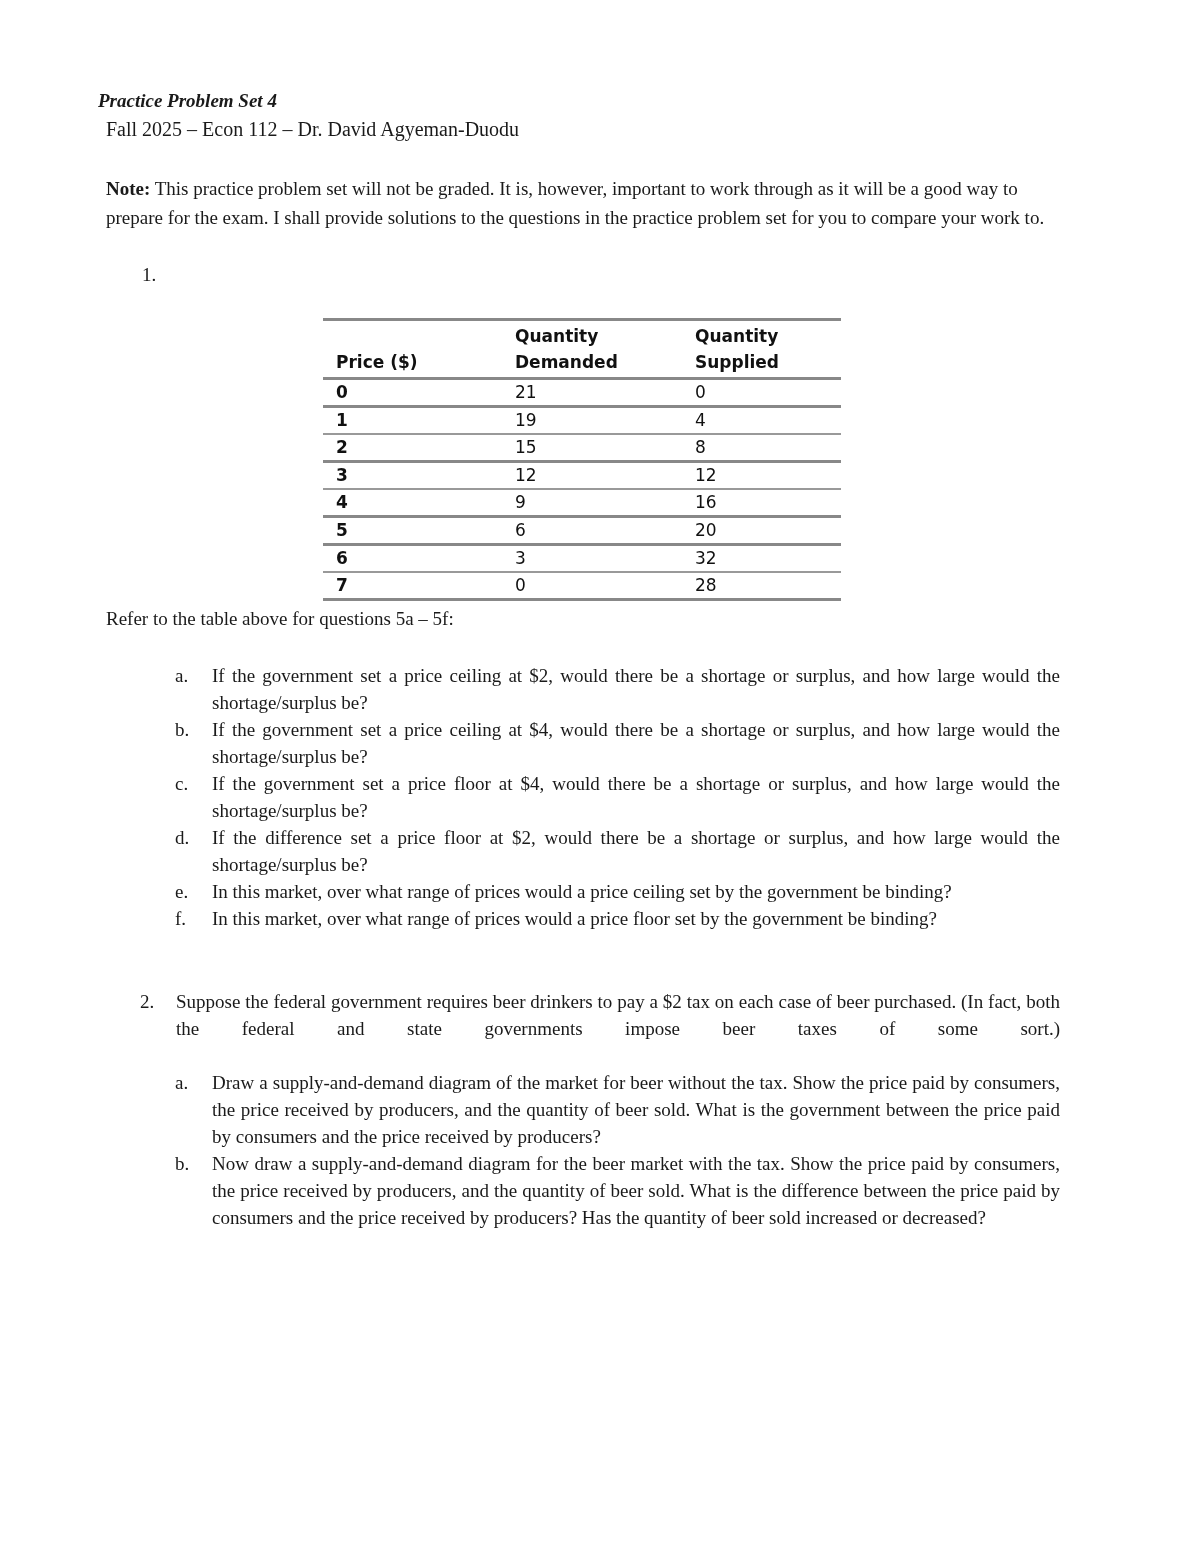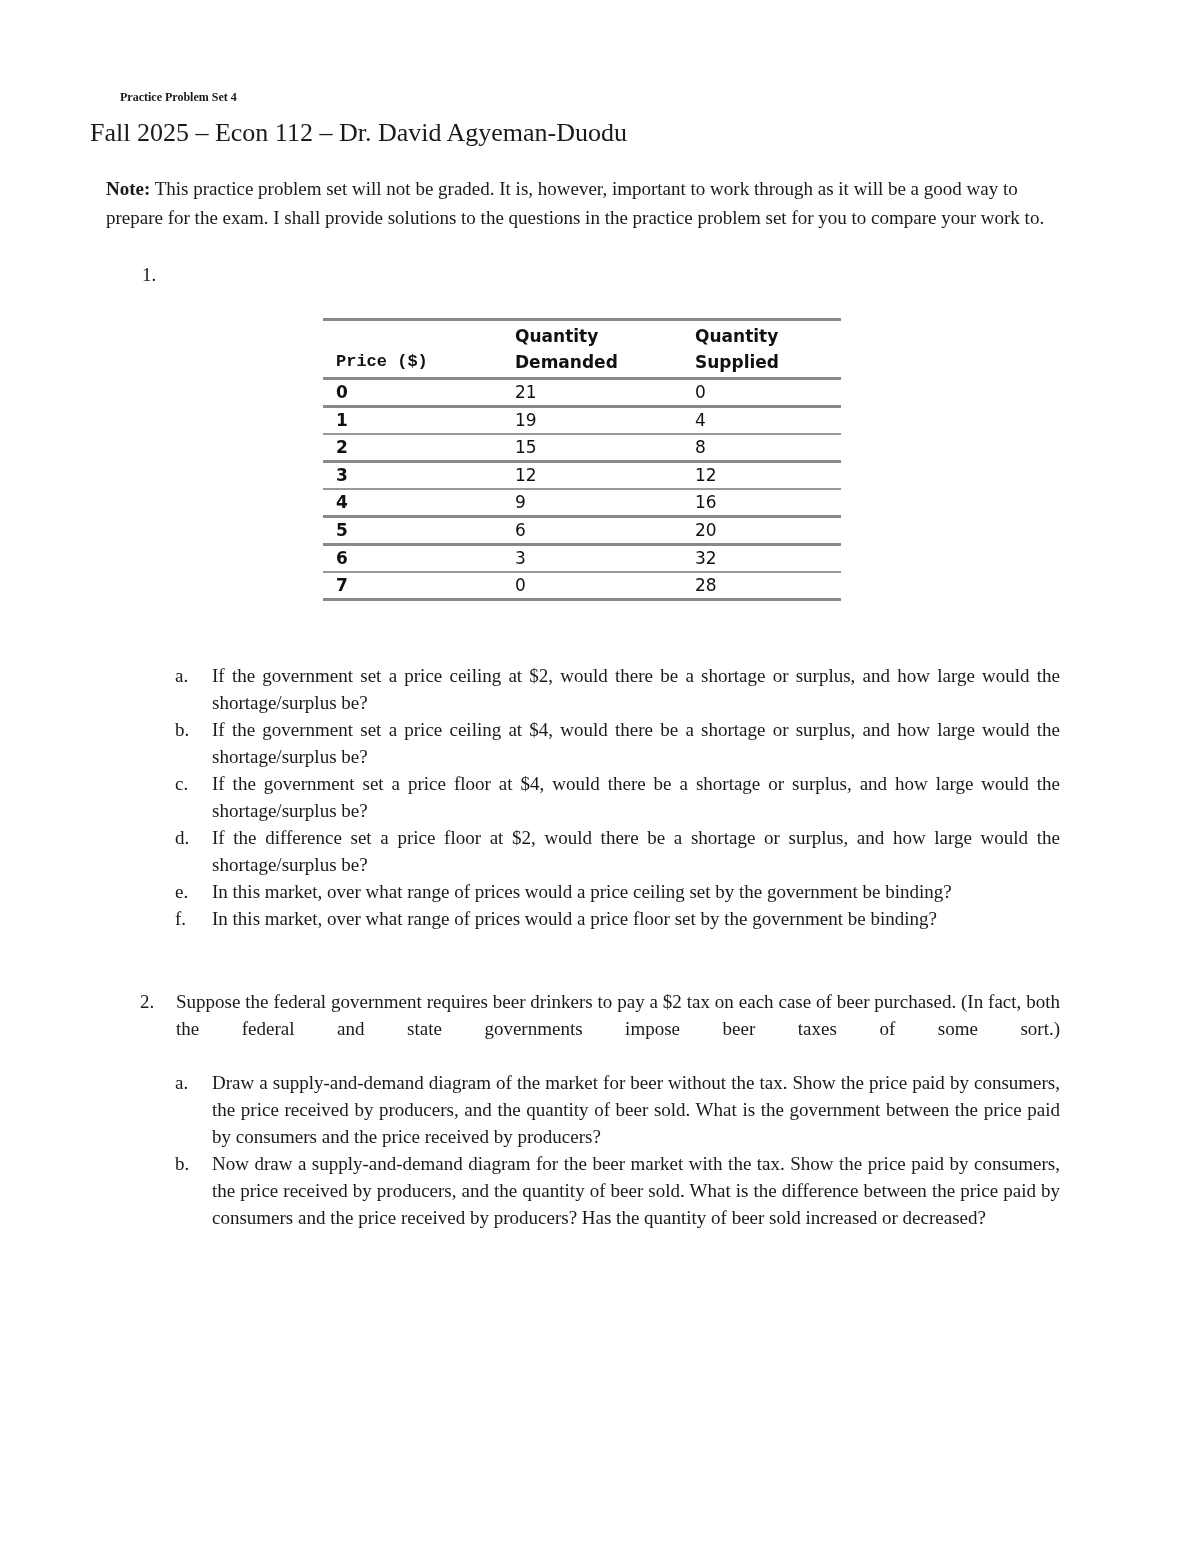--- a/index.html
+++ b/index.html
@@ -1,32 +1,32 @@
 <!DOCTYPE html>
 <html><head>
 <meta charset="utf-8">
 <style>
   html, body { margin: 0; padding: 0; background: #ffffff; }
   body { width: 1200px; height: 1553px; position: relative; overflow: hidden;
          font-family: "Liberation Serif", "DejaVu Serif", serif; color: #1a1a1a; }
   .page { position: absolute; left: 0; top: 0; width: 1200px; height: 1553px; }
-  .title { position: absolute; left: 120px; top: 90px; font-size: 12px; font-weight: bold; }
-  .subtitle { position: absolute; left: 90px; top: 118px; font-size: 26px; }
+  .title { position: absolute; left: 98px; top: 90px; font-size: 19px; font-weight: bold; font-style: italic; }
+  .subtitle { position: absolute; left: 106px; top: 118px; font-size: 20px; }
   .note { position: absolute; left: 106px; top: 174px; width: 940px; font-size: 19px; line-height: 29px; }
   .note b { font-weight: bold; }
   .q1-num { position: absolute; left: 142px; top: 264px; font-size: 19px; }
   table.data { position: absolute; left: 323px; top: 318px; width: 518px; border-collapse: collapse;
                font-family: "DejaVu Sans", "Liberation Sans", sans-serif; font-size: 17px; color: #111; }
   table.data th { text-align: left; font-weight: bold; vertical-align: bottom; padding: 2px 0 2px 13px; line-height: 26px; margin-top: 32px; }
   table.data thead tr { border-top: 3px solid #888; border-bottom: 3px solid #888; }
   table.data td { padding: 0 0 0 13px; height: 25px; line-height: 25px; }
   table.data tbody tr { border-bottom: 2px solid #999; }
   table.data tbody tr.thick { border-bottom: 3px solid #888; }
   table.data td.price { font-weight: bold; }
-  .col1 { width: 166px; font-family: Liberation Mono, monospace; } .col2 { width: 167px; }
+  .col1 { width: 166px; } .col2 { width: 167px; }
   .refer { position: absolute; left: 106px; top: 608px; font-size: 19px; }
   .list { position: absolute; left: 175px; width: 885px; font-size: 19px; line-height: 27px; }
   .item { position: relative; padding-left: 37px; }
   .item .lbl { position: absolute; left: 0; top: 0; }
   .item .txt { text-align: justify; }
   .q2 { position: absolute; left: 140px; top: 988px; width: 920px; font-size: 19px; line-height: 27px; }
   .q2 .num { position: absolute; left: 0; top: 0; }
   .q2 .txt { margin-left: 36px; text-align: justify; text-align-last: justify; }
 </style>
 </head>
@@ -86,20 +86,21 @@
           <td>32</td>
         </tr>
       <tr class="thick">
           <td class="price">7</td>
           <td>0</td>
           <td>28</td>
         </tr>
     </tbody>
   </table>
 
+  <div class="refer">Refer to the table above for questions 5a – 5f:</div>
 
   <div class="list" style="top: 662px;">
     <div class="item">
         <span class="lbl">a.</span>
         <div class="txt">If the government set a price ceiling at $2, would there be a shortage or surplus, and how large would the shortage/surplus be?</div>
       </div>
     <div class="item">
         <span class="lbl">b.</span>
         <div class="txt">If the government set a price ceiling at $4, would there be a shortage or surplus, and how large would the shortage/surplus be?</div>
       </div>

